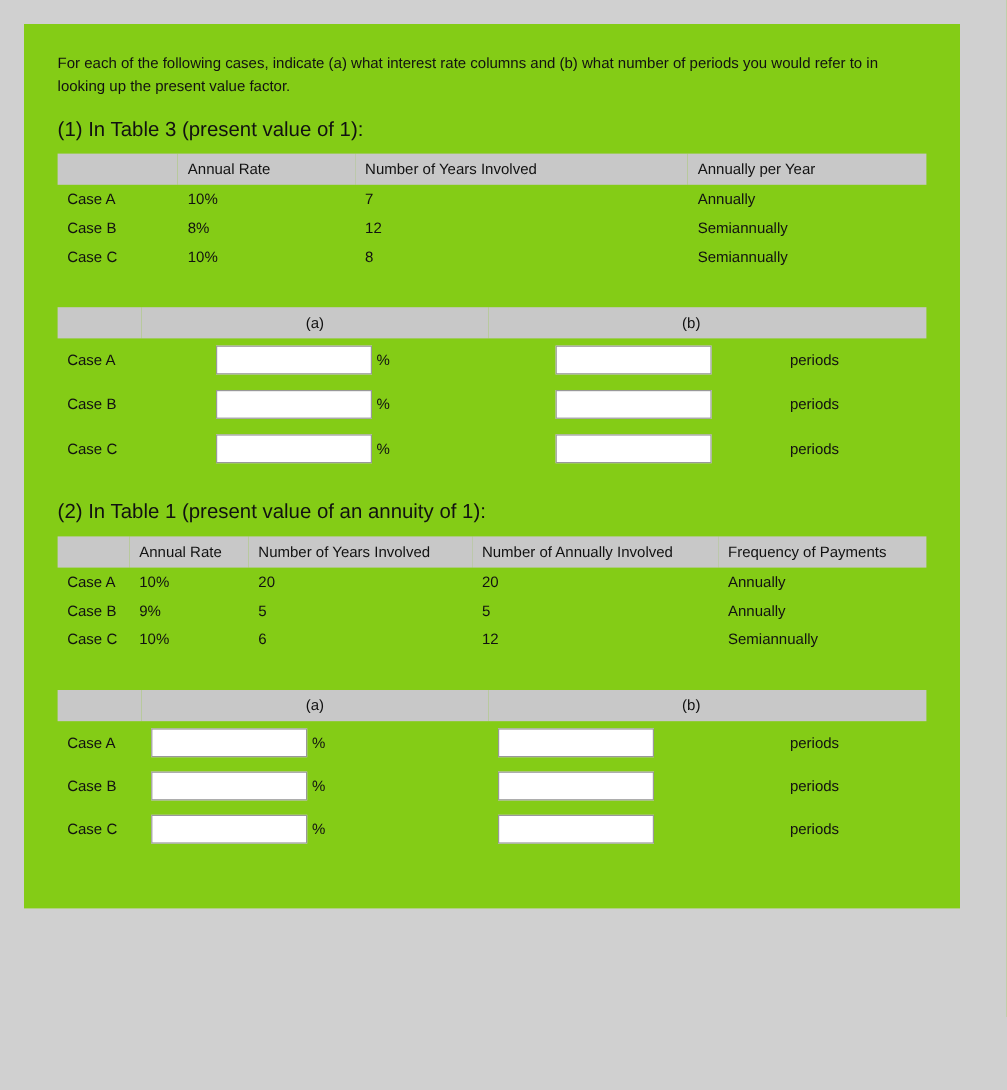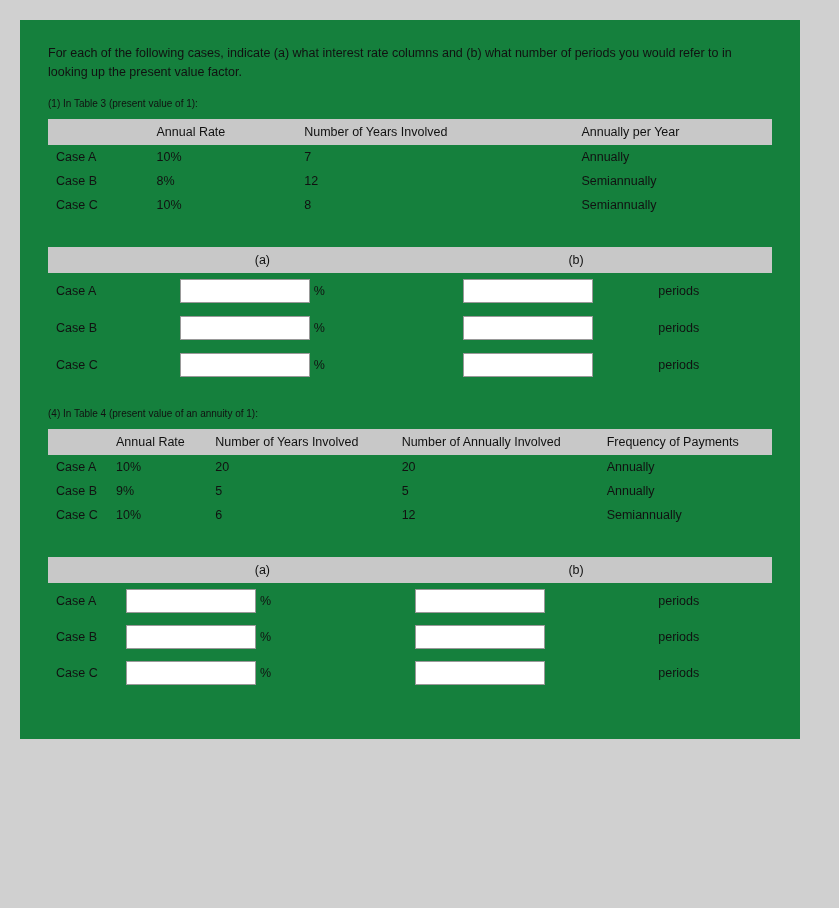--- a/index.html
+++ b/index.html
@@ -6,31 +6,31 @@
     body {
       background: #d0d0d0;
       font-family: Arial, sans-serif;
       font-size: 13px;
       color: #111;
       padding: 20px;
       width: 839px;
       min-height: 908px;
     }
     .page {
-      background: #15803d;
+      background: #84cc16;
       padding: 24px 28px;
       max-width: 780px;
     }
     .intro-text {
       font-size: 12.5px;
       line-height: 1.5;
       margin-bottom: 16px;
     }
     .section-title {
-      font-size: 10px;
+      font-size: 17px;
       font-weight: normal;
       margin-bottom: 10px;
     }
     
     .data-table {
       width: 100%;
       border-collapse: collapse;
       margin-bottom: 20px;
     }
     .data-table th, .data-table td {
@@ -246,21 +246,21 @@
         <td class="input-cell">
           <input type="text" value="" style="">
         </td>
         <td>
           <span>periods</span>
         </td>
       </tr>
     </tbody>
   </table>
 
-  <p class="section-title">(4) In Table 4 (present value of an annuity of 1):</p>
+  <p class="section-title">(2) In Table 1 (present value of an annuity of 1):</p>
 
   <table class="data-table-wide">
     <thead>
       <tr>
         <th style="width:60px;"></th>
         <th>Annual Rate</th>
         <th>Number of Years Involved</th>
         <th>Number of Annually Involved</th>
         <th>Frequency of Payments</th>
       </tr>

